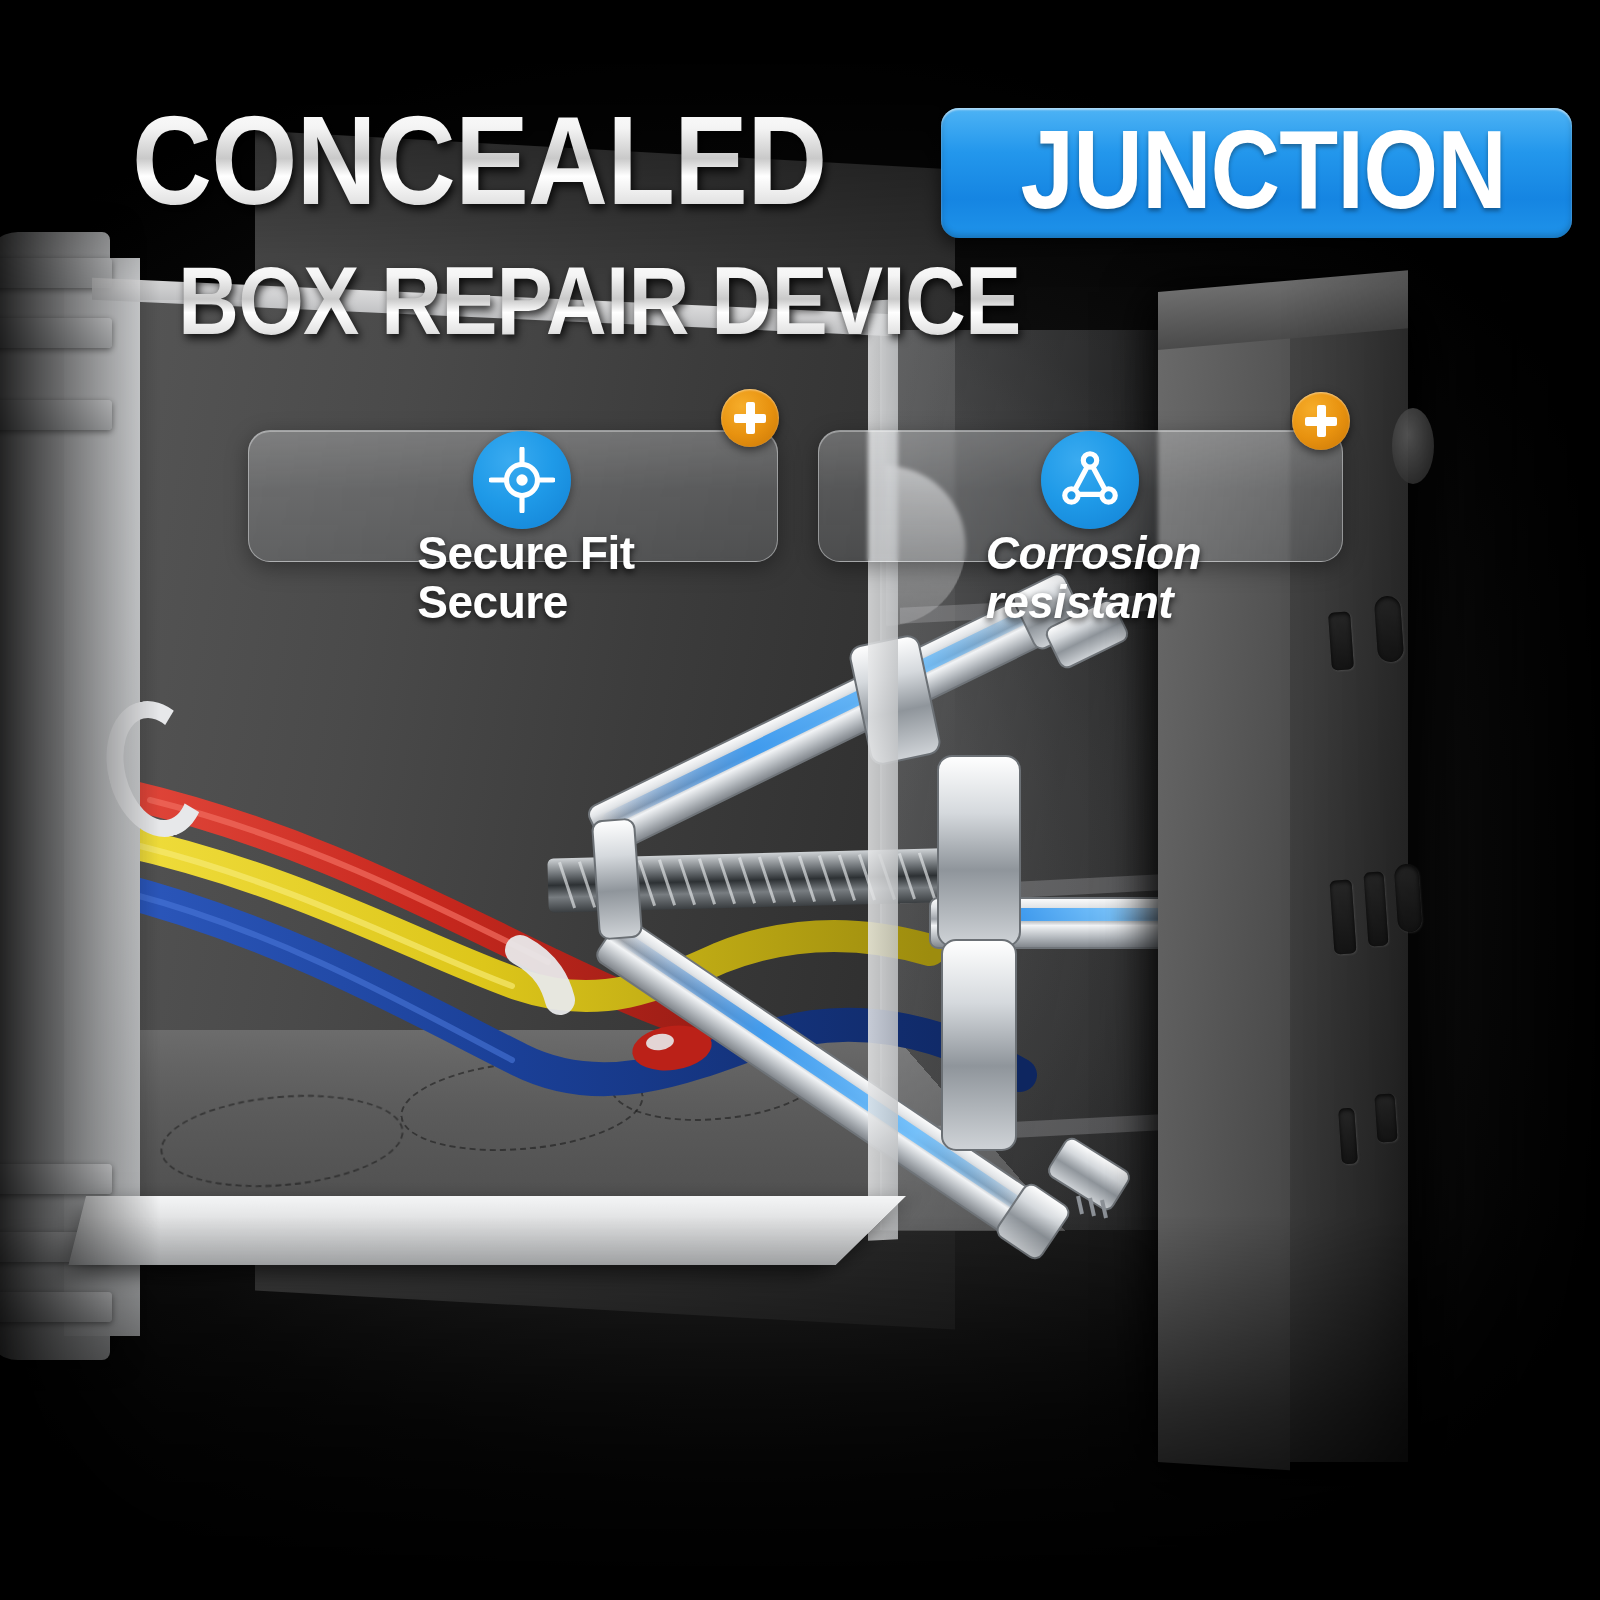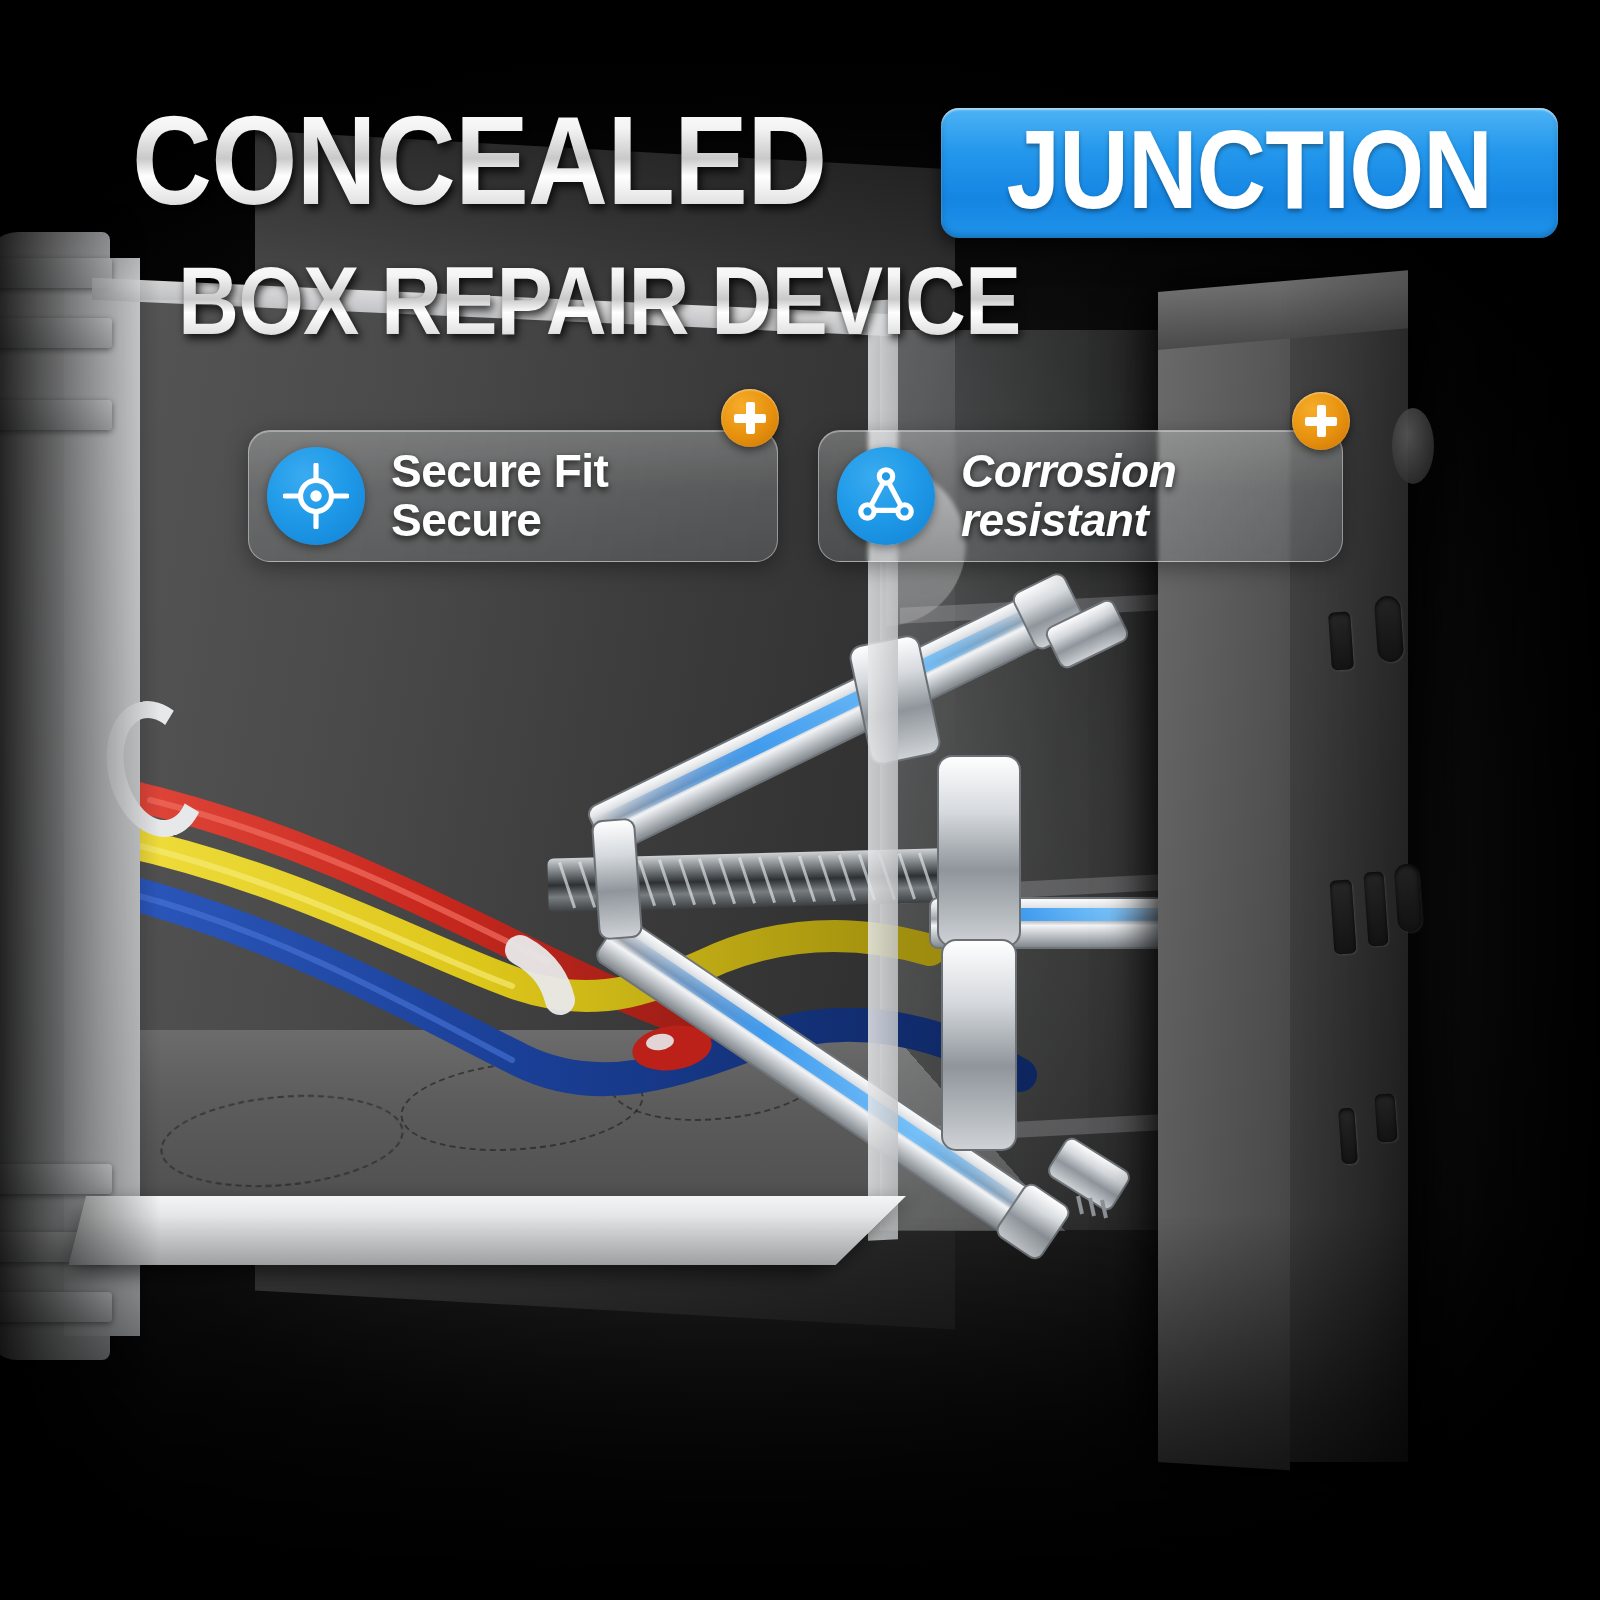--- a/index.html
+++ b/index.html
@@ -103,36 +103,36 @@
   .headline{position:absolute;left:0;top:0;width:1600px;}
   .line1{position:absolute;left:132px;top:96px;display:flex;align-items:center;gap:22px;}
   .metal{
     font-family:"Liberation Sans",sans-serif;font-weight:700;letter-spacing:-1px;
     font-size:126px;line-height:1.0;transform:scaleX(.88);transform-origin:left center;
     background:linear-gradient(180deg,#ffffff 0%,#f4f4f4 24%,#c9c9c9 48%,#ffffff 62%,#e4e4e4 82%,#a9a9a9 100%);
     -webkit-background-clip:text;background-clip:text;color:transparent;
     -webkit-text-fill-color:transparent;
     filter:drop-shadow(3px 4px 5px rgba(0,0,0,.85));white-space:nowrap;}
   .badge{display:inline-flex;align-items:center;justify-content:center;
-    padding:6px 26px 12px 26px;border-radius:18px;
+    padding:6px 26px 12px 40px;border-radius:18px;
     background:linear-gradient(180deg,#4db3f5 0%,#2397ec 34%,#1585e2 70%,#1f93ea 100%);
     box-shadow:inset 0 2px 2px rgba(255,255,255,.55),inset 0 -3px 6px rgba(0,0,0,.22),0 6px 18px rgba(0,0,0,.6);
     transform:translateY(12px) translateX(-2px);}
   .badge span{font-family:"Liberation Sans",sans-serif;font-weight:700;font-size:112px;line-height:1.0;
     letter-spacing:-1px;color:#fff;transform:scaleX(.86);transform-origin:center;
     text-shadow:0 3px 5px rgba(0,0,0,.35);white-space:nowrap;}
   .line2{position:absolute;left:146px;top:253px;margin-left:32px;}
   .line2 .metal{font-size:96px;}
 
   
   .pill{position:absolute;height:130px;display:flex;align-items:center;border-radius:22px;
     background:linear-gradient(180deg,rgba(238,240,242,.30) 0%,rgba(205,208,212,.22) 45%,rgba(170,174,178,.20) 100%);
     border:1px solid rgba(245,247,250,.42);
     box-shadow:0 6px 22px rgba(0,0,0,.35), inset 0 1px 0 rgba(255,255,255,.35);
-    backdrop-filter:blur(2px);}
+    backdrop-filter:blur(2px);flex-direction:column;}
   #pill-0{left:248px;top:430px;width:528px;}
   #pill-1{left:818px;top:430px;width:523px;font-style:italic;}
   .pill-icon{flex:0 0 auto;width:98px;height:98px;border-radius:50%;margin-left:18px;
     background:radial-gradient(circle at 38% 30%,#3aabf0 0%,#1f9ae8 46%,#1281d4 100%);
     display:flex;align-items:center;justify-content:center;
     box-shadow:0 3px 10px rgba(0,0,0,.4);}
   .pill-text{margin-left:26px;color:#fff;font-weight:700;font-size:46px;line-height:1.06;
     text-shadow:0 3px 7px rgba(0,0,0,.75);letter-spacing:-.5px;}
   .plus{position:absolute;width:58px;height:58px;border-radius:50%;
     background:radial-gradient(circle at 36% 30%,#f6ad2a 0%,#e8920f 52%,#c87607 100%);

